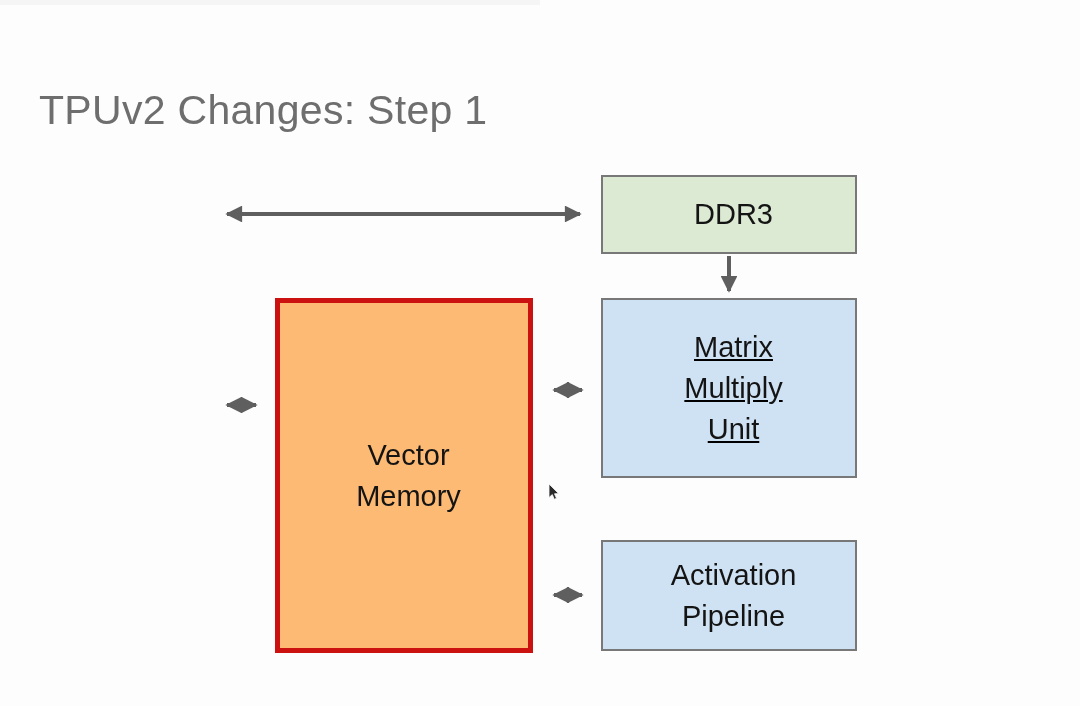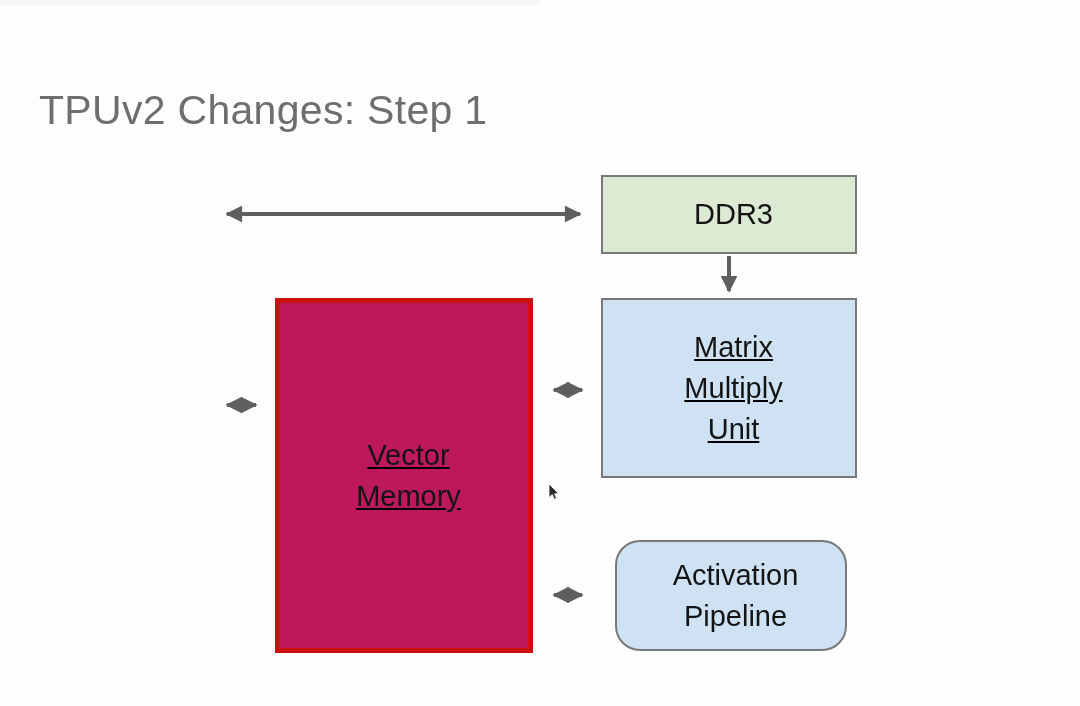--- a/index.html
+++ b/index.html
@@ -44,21 +44,21 @@
     white-space: pre-line;
     font-size: 29px;
     line-height: 41px;
     color: var(--node-text, #141414);
   }
   .node-pcie   { left: 53px;  top: 175px; width: 153px; height: 305px; }
   .node-ddr3   { left: 601px; top: 175px; width: 256px; height: 79px;  }
   .node-vector { left: 275px; top: 298px; width: 258px; height: 355px;
                  border: 5px solid var(--vector-border-red, #cc1111); }
   .node-mmu    { left: 601px; top: 298px; width: 256px; height: 180px; text-decoration: underline; }
-  .node-act    { left: 615px; top: 540px; width: 232px; height: 111px; border-radius: 25px; }
+  .node-act    { left: 601px; top: 540px; width: 256px; height: 111px; }
 
   .arrow-layer {
     position: absolute;
     left: 0; top: 0;
     width: 1080px; height: 706px;
     pointer-events: none;
   }
   .arrow-layer line {
     stroke: var(--arrow-gray, #5f5f5f);
     stroke-width: 4;
@@ -79,21 +79,21 @@
 
   <div class="top-edge-artifact"></div>
 
   <h1 class="slide-title">TPUv2 Changes: Step 1</h1>
 
 
   <div class="node node-ddr3" style="background-color: rgb(220, 234, 211);">
     <span class="node-label">DDR3</span>
   </div>
 
-  <div class="node node-vector" style="background-color: #be185d; text-decoration: underline;">
+  <div class="node node-vector" style="background-color: #fdba74;">
     <span class="node-label">Vector
 Memory</span>
   </div>
 
   <div class="node node-mmu" style="background-color: rgb(207, 226, 243);">
     <span class="node-label">Matrix
 Multiply
 Unit</span>
   </div>
 

